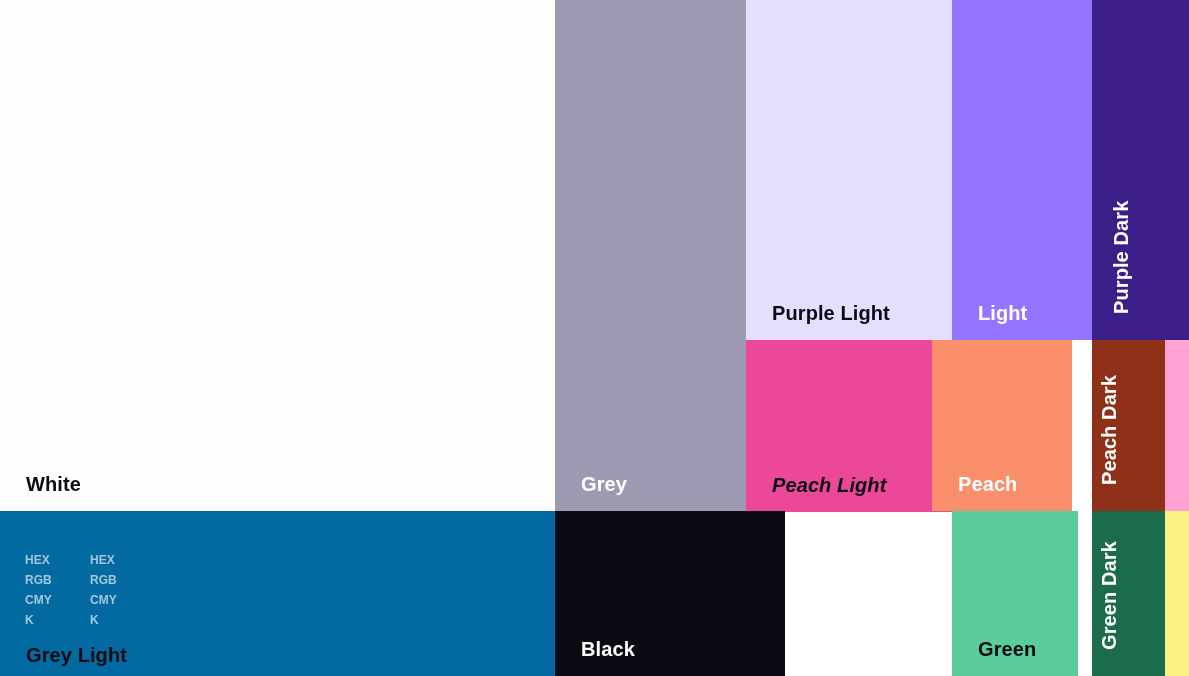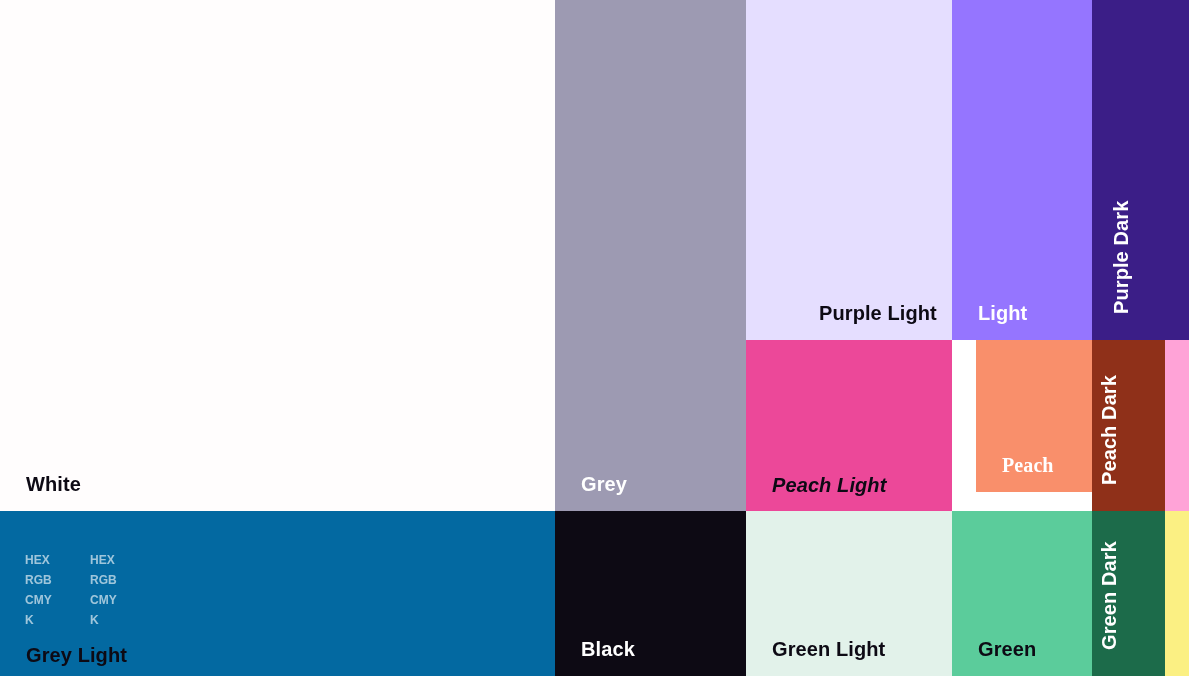--- a/index.html
+++ b/index.html
@@ -68,32 +68,32 @@
 <body>
 
 <div id="palette" style="width: 1189px; height: 676px;">
     <div class="swatch" style="left: 0px; top: 0px; width: 555px; height: 511px; background: rgb(255, 253, 253);">
       <div class="label h" style="color: rgb(13, 10, 20);">White</div>
     </div>
     <div class="swatch" style="left: 555px; top: 0px; width: 191px; height: 511px; background: rgb(157, 154, 178); text-align: center;">
       <div class="label h" style="color: rgb(255, 255, 255);">Grey</div>
     </div>
     <div class="swatch" style="left: 746px; top: 0px; width: 206px; height: 340px; background: rgb(229, 222, 255);">
-      <div class="label h" style="color: rgb(13, 10, 20); margin-left: 47px;">Purple Light</div>
+      <div class="label h" style="color: rgb(13, 10, 20);">Purple Light</div>
     </div>
     <div class="swatch" style="left: 952px; top: 0px; width: 140px; height: 340px; background: rgb(149, 117, 255);">
       <div class="label h" style="color: rgb(255, 255, 255);">Light</div>
     </div>
     <div class="swatch" style="left: 1092px; top: 0px; width: 97px; height: 340px; background: rgb(59, 30, 135);">
       <div class="label v" style="color: rgb(255, 255, 255);">Purple Dark</div>
     </div>
     <div class="swatch" style="left: 746px; top: 340px; width: 206px; height: 172px; background: #ec4899; font-style: italic;">
       <div class="label h" style="color: rgb(13, 10, 20);">Peach Light</div>
     </div>
-    <div class="swatch" style="left: 976px; top: 340px; width: 140px; height: 152px; background: rgb(249, 143, 107); font-family: Liberation Serif, serif;">
+    <div class="swatch" style="left: 932px; top: 340px; width: 140px; height: 171px; background: rgb(249, 143, 107);">
       <div class="label h" style="color: rgb(255, 255, 255);">Peach</div>
     </div>
     <div class="swatch" style="left: 1092px; top: 340px; width: 73px; height: 171px; background: rgb(143, 48, 25);">
       <div class="label v" style="color: rgb(255, 255, 255);">Peach Dark</div>
     </div>
     <div class="swatch" style="left: 1165px; top: 340px; width: 24px; height: 171px; background: rgb(255, 163, 215);">
       <div class="label v" style="color: rgb(255, 255, 255);">Pink</div>
     </div>
     <div class="swatch" style="left: 0px; top: 511px; width: 555px; height: 171px; background: #0369a1;">
       <div class="label h" style="color: rgb(13, 10, 20);">Grey Light</div>
@@ -108,24 +108,21 @@
           <span>HEX</span>
           <span>RGB</span>
           <span>CMY</span>
           <span>K</span>
         </div>
       </div>
     </div>
     <div class="swatch" style="left: 555px; top: 511px; width: 230px; height: 165px; background: rgb(13, 10, 20);">
       <div class="label h" style="color: rgb(255, 255, 255);">Black</div>
     </div>
-    <div class="swatch" style="left: 746px; top: 511px; width: 206px; height: 165px; background: rgb(226, 242, 234);">
-      <div class="label h" style="color: rgb(13, 10, 20);">Green Light</div>
-    </div>
-    <div class="swatch" style="left: 952px; top: 511px; width: 140px; height: 165px; background: rgb(91, 204, 155); padding-left: 13px;">
+    <div class="swatch" style="left: 952px; top: 511px; width: 126px; height: 165px; background: rgb(91, 204, 155); padding-left: 13px;">
       <div class="label h" style="color: rgb(13, 10, 20);">Green</div>
     </div>
     <div class="swatch" style="left: 1092px; top: 511px; width: 73px; height: 165px; background: rgb(28, 107, 74);">
       <div class="label v" style="color: rgb(255, 255, 255);">Green Dark</div>
     </div>
     <div class="swatch" style="left: 1165px; top: 511px; width: 24px; height: 165px; background: rgb(251, 240, 131);">
       <div class="label v" style="color: rgb(13, 10, 20);">Yellow</div>
     </div>
   </div>
 

